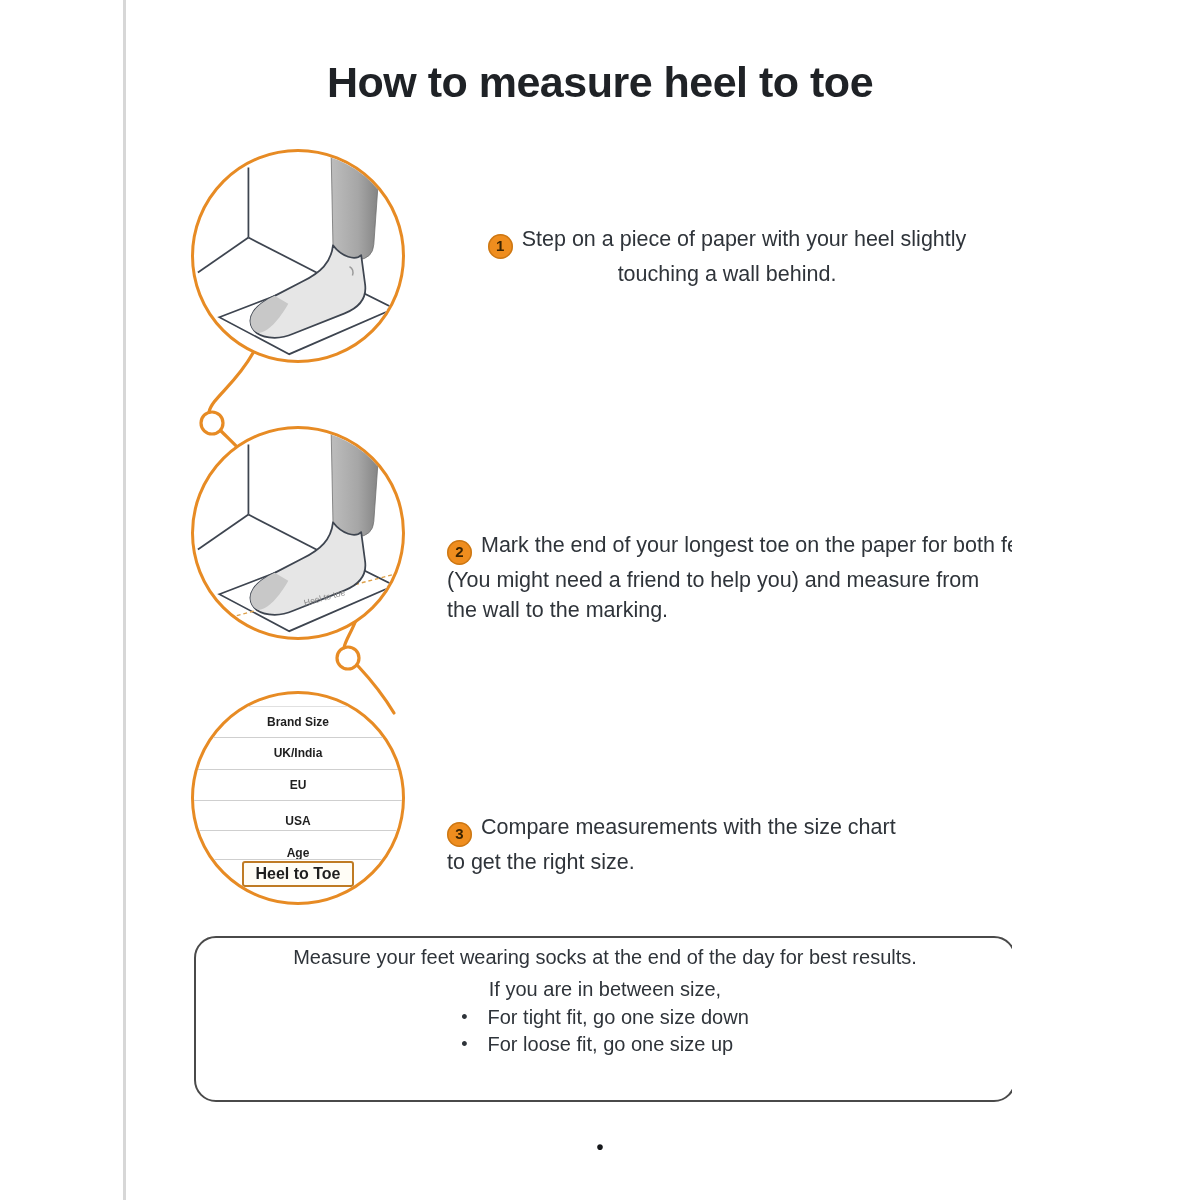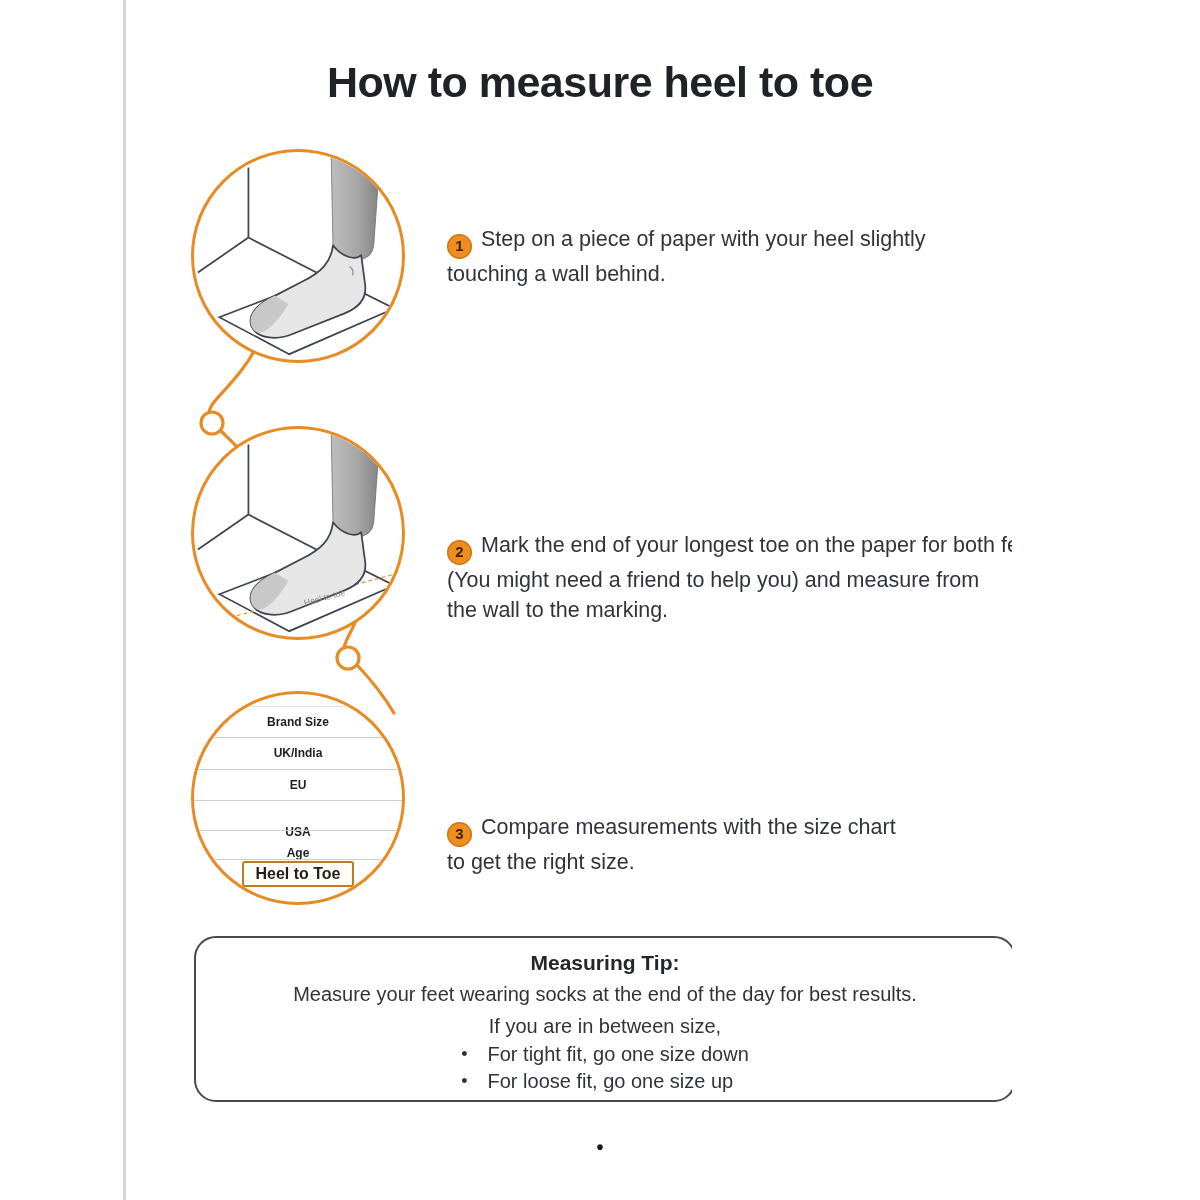--- a/index.html
+++ b/index.html
@@ -30,21 +30,21 @@
   .circle svg{display:block;width:100%;height:100%;}
 
   .connectors{position:absolute;left:0;top:0;width:1200px;height:1200px;pointer-events:none;}
 
   .step{position:absolute;color:var(--text-dark);font-size:21.5px;line-height:30px;}
   .step-text{white-space:pre-line;}
   .badge{display:inline-flex;align-items:center;justify-content:center;
          width:25px;height:25px;border-radius:50%;background:var(--badge-orange);
          box-shadow:inset 0 0 0 1.5px rgba(150,85,0,.38);
          color:#3B2300;font-size:15px;font-weight:700;margin-right:9px;vertical-align:-5px;}
-  .step-1{left:447px;top:224px;width:560px;}
+  .step-1{left:447px;top:224px;width:560px;text-align:center;}
   .step-2{left:447px;top:486px;width:620px;margin-top:44px;}
   .step-3{left:447px;top:812px;width:560px;}
 
   .chart-sep{position:absolute;left:0;right:0;height:1px;background:var(--line-gray);}
   .chart-label{position:absolute;left:0;right:0;text-align:center;
                font-size:12px;font-weight:700;color:#1F1F1F;line-height:20px;}
   .heel-box-wrap{position:absolute;left:0;right:0;top:167px;text-align:center;}
   .heel-box{display:inline-block;border:2px solid var(--heel-box-border);border-radius:3px;
             background:#FFFDF6;padding:2px 11px;font-size:16px;font-weight:700;color:#1F1F1F;}
 
@@ -121,21 +121,21 @@
   </div>
 
   <div class="circle circle-3">
     <div class="chart-sep" style="top:12px;background:#E0E0E0;"></div>
     <div class="chart-label" style="top:18px;">Brand Size</div>
     <div class="chart-sep" style="top:43px;"></div>
     <div class="chart-label" style="top:49px;">UK/India</div>
     <div class="chart-sep" style="top:75px;"></div>
     <div class="chart-label" style="top:81px;">EU</div>
     <div class="chart-sep" style="top:106px;"></div>
-    <div class="chart-label" style="top:128px;">USA</div>
+    <div class="chart-label" style="top:117px;">USA</div>
     <div class="chart-sep" style="top:136px;"></div>
     <div class="chart-label" style="top:149px;">Age</div>
     <div class="chart-sep" style="top:165px;"></div>
     <div class="heel-box-wrap">
       <span class="heel-box">Heel to Toe</span>
     </div>
   </div>
 
   <div class="step step-1">
     <span class="badge">1</span><span class="step-text">Step on a piece of paper with your heel slightly
@@ -147,21 +147,20 @@
 (You might need a friend to help you) and measure from
 the wall to the marking.</span>
   </div>
 
   <div class="step step-3">
     <span class="badge">3</span><span class="step-text">Compare measurements with the size chart
 to get the right size.</span>
   </div>
 
   <div class="tip-box">
-    <div class="tip-heading">Measuring Tip:</div>
     <div class="tip-line1">Measure your feet wearing socks at the end of the day for best results.</div>
     <div class="tip-line2">If you are in between size,</div>
     <div class="tip-list">
       <div class="tip-item">
         <span class="dot">•</span>
         <span>For tight fit, go one size down</span>
       </div>
       <div class="tip-item">
         <span class="dot">•</span>
         <span>For loose fit, go one size up</span>

